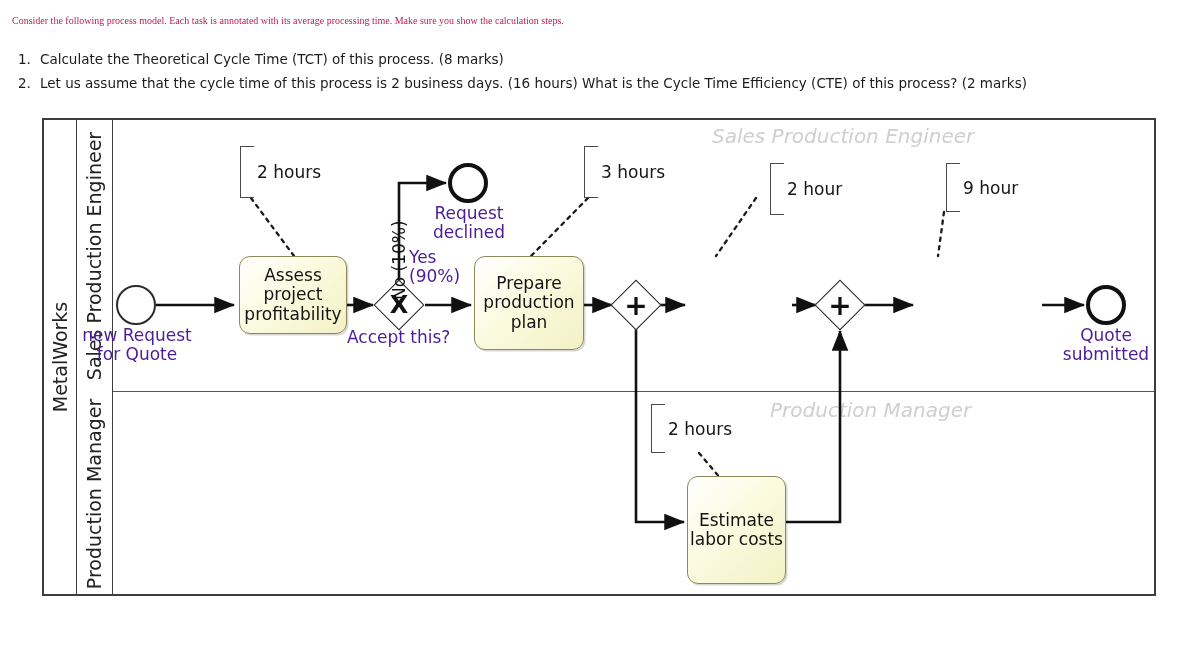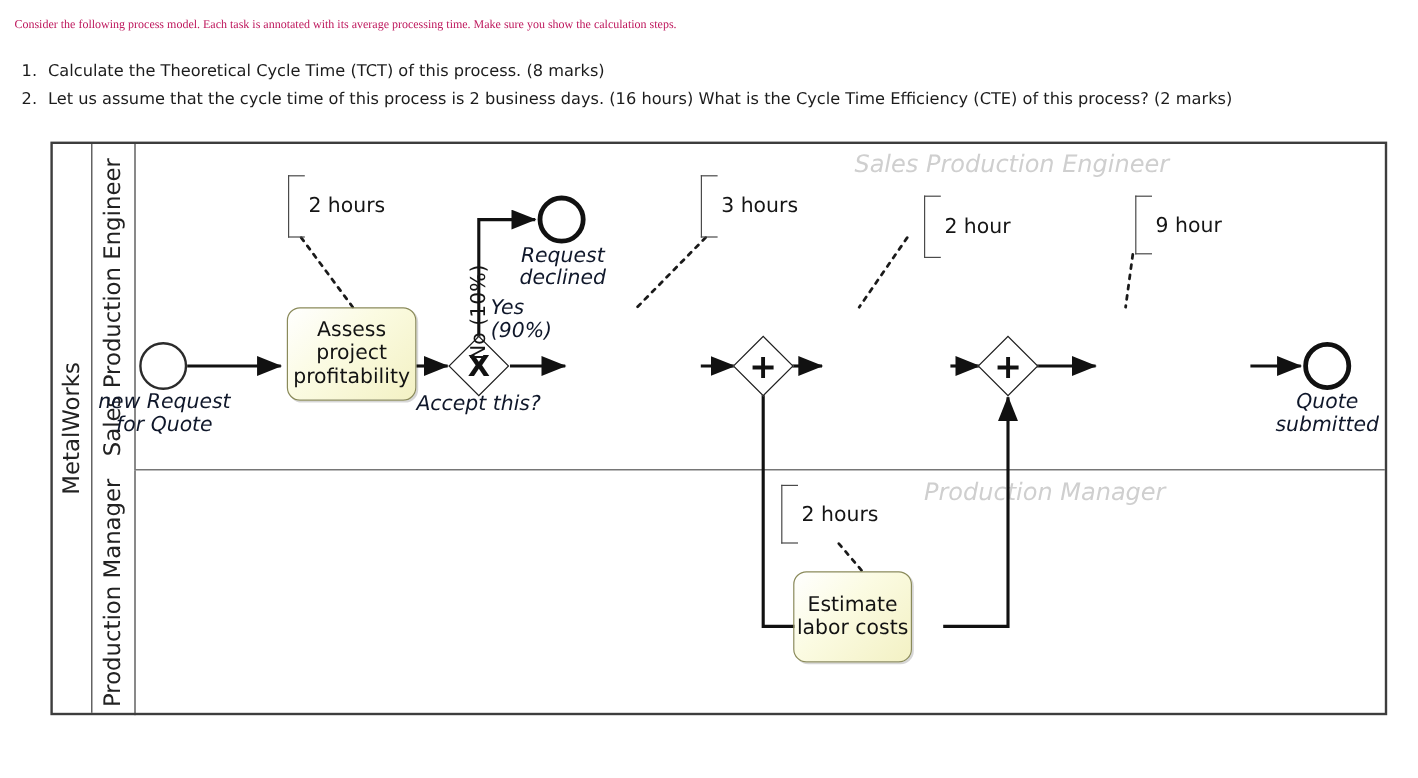--- a/index.html
+++ b/index.html
@@ -105,22 +105,22 @@
   }
   .gw-glyph {
     position: absolute;
     display: flex; align-items: center; justify-content: center;
     font-weight: bold; color: #111;
     pointer-events: none;
   }
 
   .lbl {
     position: absolute;
-    font-size: 17px; line-height: 1.12; color: #0f172a;
-    text-align: center; white-space: pre-line; font-style: italic;
+    font-size: 17px; line-height: 1.12; color: #4c1d95;
+    text-align: center; white-space: pre-line;
   }
   .lbl.left { text-align: left; }
 
   
   .annot { position: absolute; }
   .annot .bracket {
     position: absolute; left: 0; top: 0;
     width: 14px; height: 100%;
     border-left: 1.4px solid #4a4a4a;
     border-top: 1.4px solid #4a4a4a;
@@ -226,24 +226,29 @@
     <div class="event end" style="left:1042px; top:165px; width:40px; height:40px;"></div>
     <div class="lbl" style="left:996px; top:206px; width:132px;">Quote
 submitted</div>
 
     <div class="task" style="left:195px; top:136px; width:108px; height:78px;">
       <span>Assess
 project
 profitability</span>
     </div>
 
-
-
-
-    <div class="task" style="left:617px; top:356px; width:99px; height:76px;">
+    <div class="task" style="left:430px; top:136px; width:110px; height:94px;">
+      <span>Prepare
+production
+plan</span>
+    </div>
+
+
+
+    <div class="task" style="left:643px; top:356px; width:99px; height:108px;">
       <span>Estimate
 labor
 costs</span>
     </div>
 
     <div class="gateway" style="left:337px; top:167px; width:36px; height:36px;"></div>
     <div class="gw-glyph" style="left:337px; top:167px; width:36px; height:36px; font-size:24px;">X</div>
     <div class="lbl left" style="left:303px; top:208px; width:150px; text-align:left;">Accept this?</div>
 
     <div class="gateway" style="left:574px; top:167px; width:36px; height:36px;"></div>

